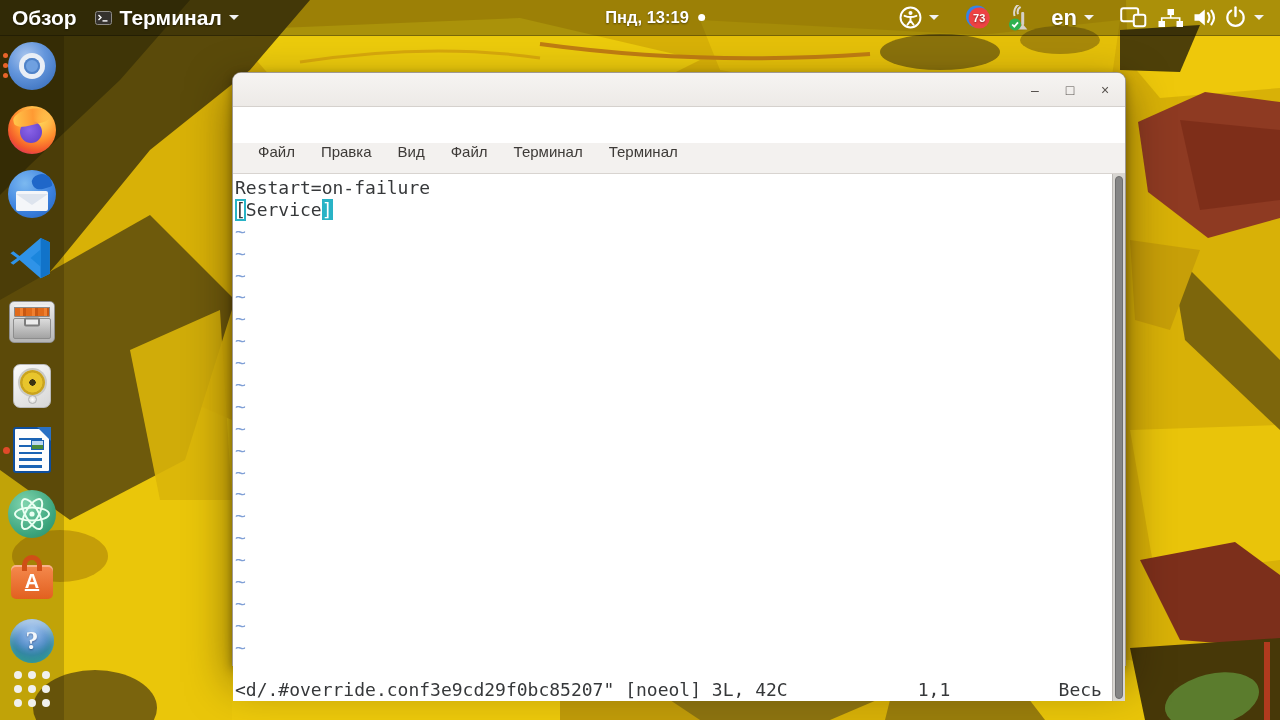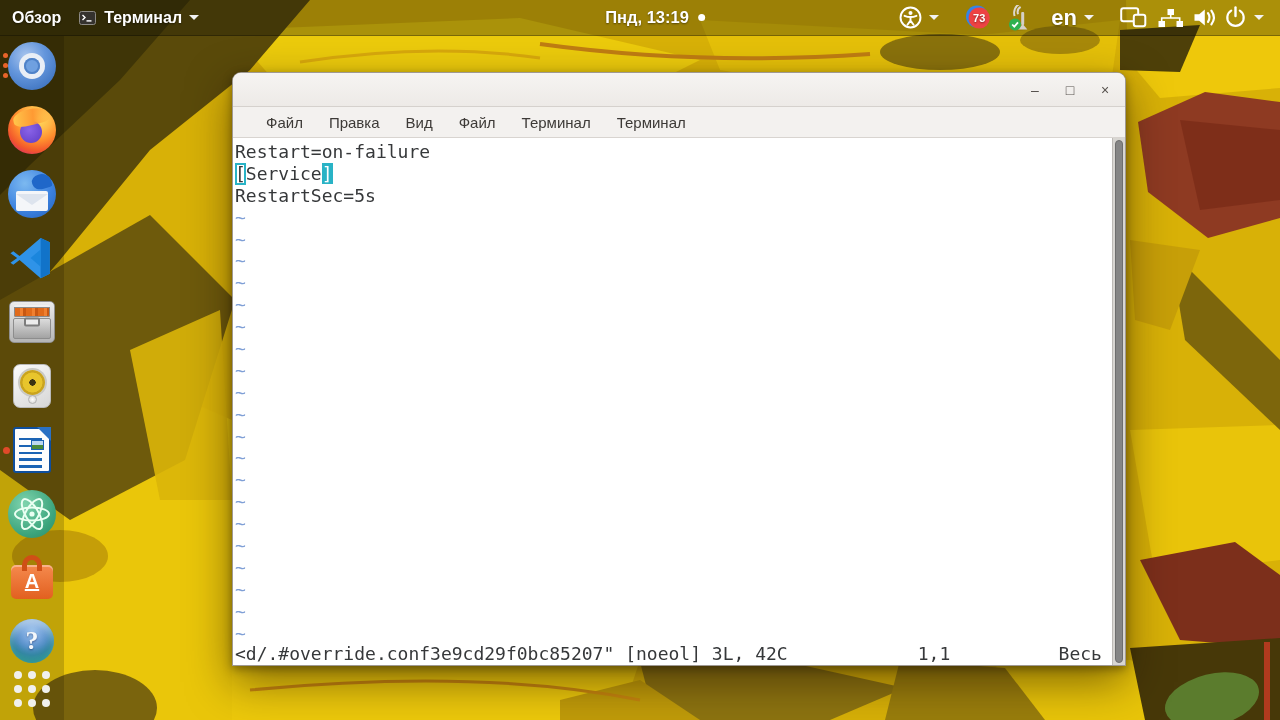--- a/index.html
+++ b/index.html
@@ -6,21 +6,21 @@
   html,body { width:1280px; height:720px; overflow:hidden; background:#d8b107;
               font-family:"Liberation Sans", sans-serif; }
   .wp { position:absolute; left:0; top:0; width:1280px; height:720px; }
 
   
   .topbar { position:absolute; left:0; top:0; width:1280px; height:36px;
             background:rgba(18,16,6,0.30); border-bottom:1px solid rgba(0,0,0,0.28);
             display:flex; align-items:center; color:#fff; z-index:40;
             text-shadow:0 1px 2px rgba(0,0,0,.45); }
   .tb-left { display:flex; align-items:center; gap:18px; padding-left:12px; }
-  .tb-item { display:flex; align-items:center; font-weight:700; font-size:16px; cursor:default; }
+  .tb-item { display:flex; align-items:center; font-weight:700; font-size:21px; cursor:default; }
   .caret { width:0; height:0; border-left:5px solid transparent; border-right:5px solid transparent;
            border-top:5px solid #f2f2f2; display:inline-block; margin-left:7px; }
   .term-mini { margin-right:8px; display:flex; }
   .tb-clock { position:absolute; left:655px; transform:translateX(-50%); display:flex;
               align-items:center; font-weight:700; font-size:16.5px; }
   .notif-dot { width:7px; height:7px; border-radius:50%; background:#fff; margin-left:9px; }
   .tb-right { margin-left:auto; display:flex; align-items:center; padding-right:16px; }
   .tb-right > * { display:flex; align-items:center; }
   .sp26 { margin-right:26px; } .sp16 { margin-right:16px; } .sp18 { margin-right:18px; }
   .sp10 { margin-right:10px; } .sp8 { margin-right:8px; } .sp6 { margin-right:6px; }
@@ -111,21 +111,21 @@
     border-radius:9px 9px 0 0; box-shadow:0 16px 44px rgba(25,12,0,.5), 0 3px 10px rgba(0,0,0,.35);
     border:1px solid rgba(80,70,58,.55); background:#fff; }
   .titlebar { height:34px; border-radius:8px 8px 0 0;
     background:linear-gradient(#f6f4f2,#edeae7); border-bottom:1px solid #d5d1cd;
     display:flex; align-items:center; position:relative; }
   .title { position:absolute; left:0; right:0; text-align:center; font-weight:700;
     font-size:15px; color:#4a4541; }
   .wbtns { margin-left:auto; display:flex; align-items:center; gap:21px; padding-right:13px; z-index:2; }
   .wbtn { color:#57524e; font-size:14px; line-height:14px; width:14px; text-align:center; cursor:default; }
   .menubar { height:31px; background:#f3f1ef; border-bottom:1px solid #d8d4d0;
-    display:flex; align-items:center; padding-left:20px; }
+    display:flex; align-items:flex-start; padding-left:12px;margin-top:36px; }
   .mitem { padding:0 13px; font-size:15px; color:#3d3a37; cursor:default; }
   .term { position:relative; height:527px; background:#fff; overflow:hidden;
     font-family:"DejaVu Sans Mono","Liberation Mono",monospace; font-size:18px; color:#36383a;
     padding:3px 0 0 2px; }
   .tline { height:21.9px; line-height:21.9px; white-space:pre; }
   .tilde { color:#7f9fd6; }
   .cur { display:inline-block; width:1ch; box-shadow:inset 0 0 0 2px #29b3c6; }
   .match { background:#29b3c6; color:#fff; }
   .status { position:absolute; left:2px; bottom:0; margin:0; height:22px; line-height:22px;
     font:inherit; color:#36383a; white-space:pre; }
@@ -349,21 +349,20 @@
     <span class="mitem">Файл</span>
     <span class="mitem">Правка</span>
     <span class="mitem">Вид</span>
     <span class="mitem">Файл</span>
     <span class="mitem">Терминал</span>
     <span class="mitem">Терминал</span>
   </div>
   <div class="term">
     <div class="tline">Restart=on-failure</div>
     <div class="tline"><span class="cur">[</span><span>Service</span><span class="match">]</span></div>
-    <div class="tline">RestartSec=5s</div>
     <div class="tline tilde">~</div>
     <div class="tline tilde">~</div>
     <div class="tline tilde">~</div>
     <div class="tline tilde">~</div>
     <div class="tline tilde">~</div>
     <div class="tline tilde">~</div>
     <div class="tline tilde">~</div>
     <div class="tline tilde">~</div>
     <div class="tline tilde">~</div>
     <div class="tline tilde">~</div>

